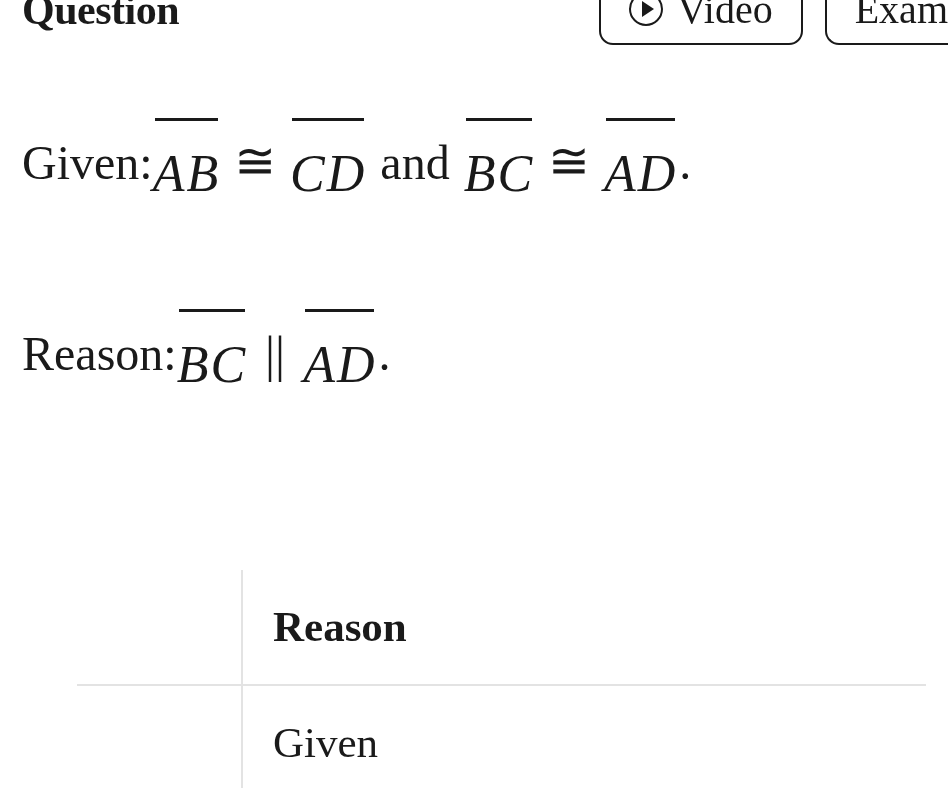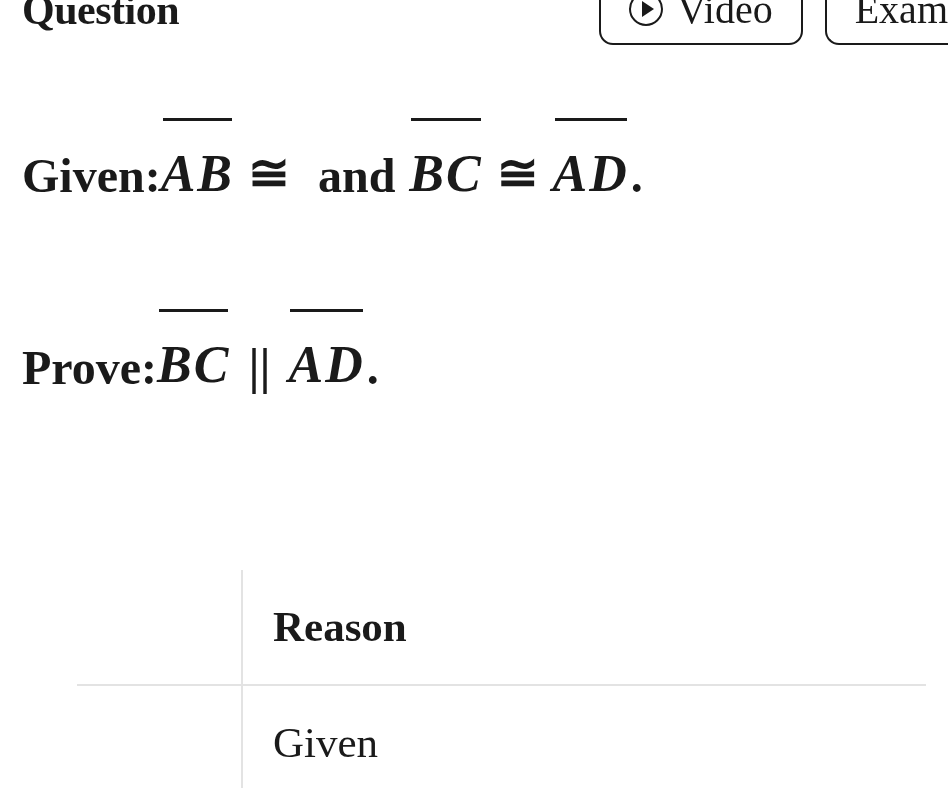--- a/index.html
+++ b/index.html
@@ -69,24 +69,23 @@
     margin-left: 3px;
   }
 
   .content {
     padding: 70px 22px 0 22px;
     font-size: 48px;
     line-height: 1.35;
   }
   .math-line {
     display: flex;
-    align-items: flex-end;
+    align-items: center;
     flex-wrap: nowrap;
     white-space: nowrap;
-    font-weight: bold;
   }
   .math-line.prove {
     margin-top: 100px;
   }
   .label {
     font-family: Georgia, 'Times New Roman', serif;
   }
   .mi {
     font-family: 'Times New Roman', Georgia, serif;
     font-style: italic;
@@ -179,29 +178,30 @@
     </div>
   </div>
 </div>
 
 <div class="content">
 
   <div class="math-line">
     <span class="label">Given: </span>
     <span class="overbar"><span class="mi">AB</span></span>
     <span class="cong">≅</span>
+    <span class="overbar"><span class="mi">CD</span></span>
     <span class="and-text">and</span>
     <span class="overbar"><span class="mi">BC</span></span>
     <span class="cong">≅</span>
     <span class="overbar"><span class="mi">AD</span></span>
     <span class="period">.</span>
   </div>
 
   <div class="math-line prove">
-    <span class="label">Prove: </span>
+    <span class="label">Reason: </span>
     <span class="overbar"><span class="mi">BC</span></span>
     <span class="parallel">||</span>
     <span class="overbar"><span class="mi">AD</span></span>
     <span class="period">.</span>
   </div>
 
   <div class="table-area">
     <table class="proof-table">
       <colgroup>
         <col class="stmt">

